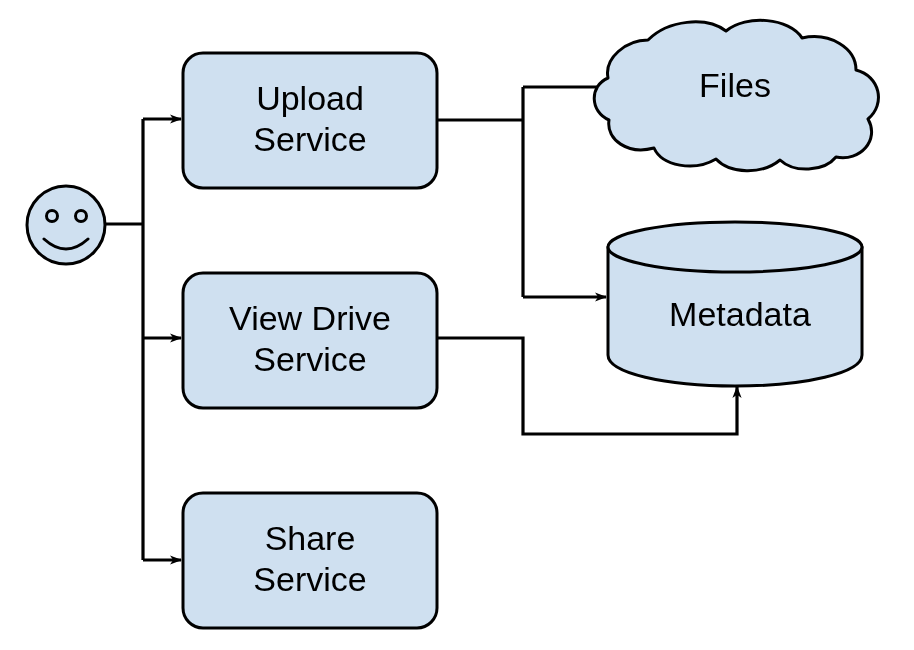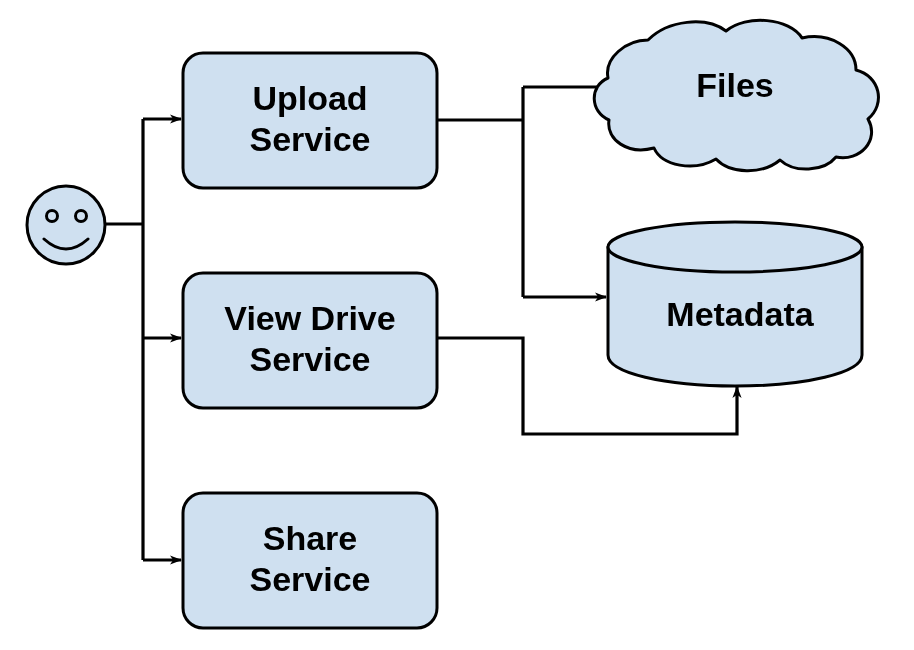--- a/index.html
+++ b/index.html
@@ -11,21 +11,20 @@
     width: 914px;
     height: 650px;
     font-family: "Liberation Sans", sans-serif;
     overflow: hidden;
   }
   #diagram-root {
     position: relative;
     width: 914px;
     height: 650px;
     background: #ffffff;
-    font-weight: bold;
   }
   svg#diagram-svg {
     position: absolute;
     top: 0;
     left: 0;
     width: 914px;
     height: 650px;
     display: block;
   }
   .node-shape {

